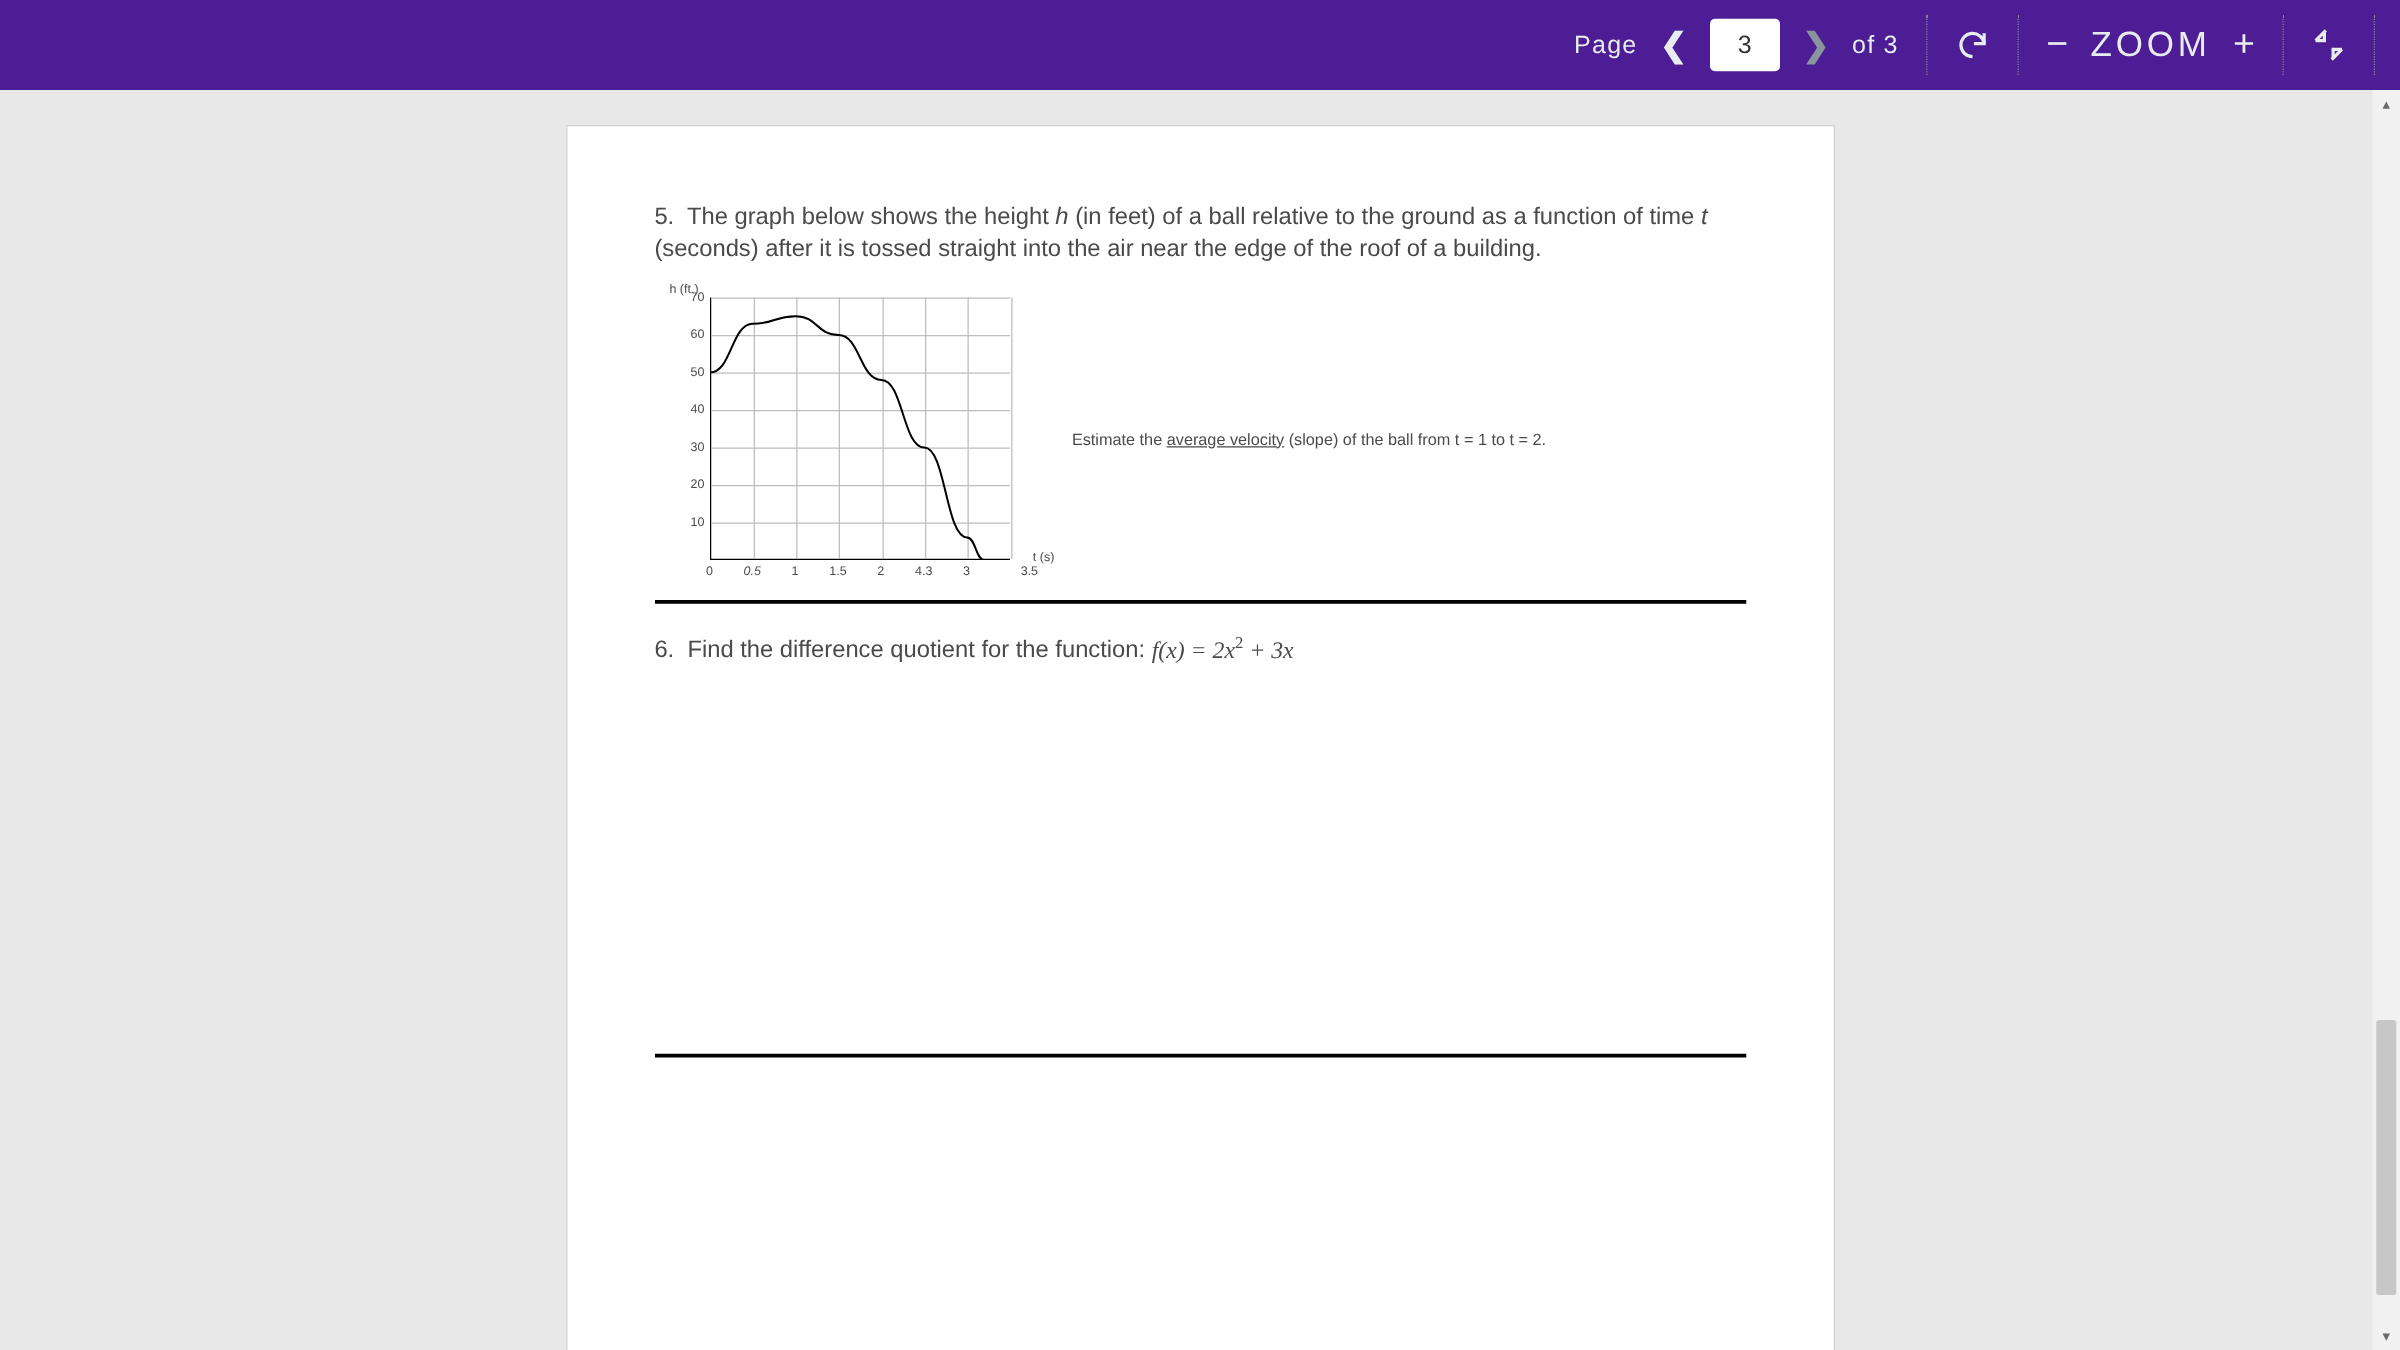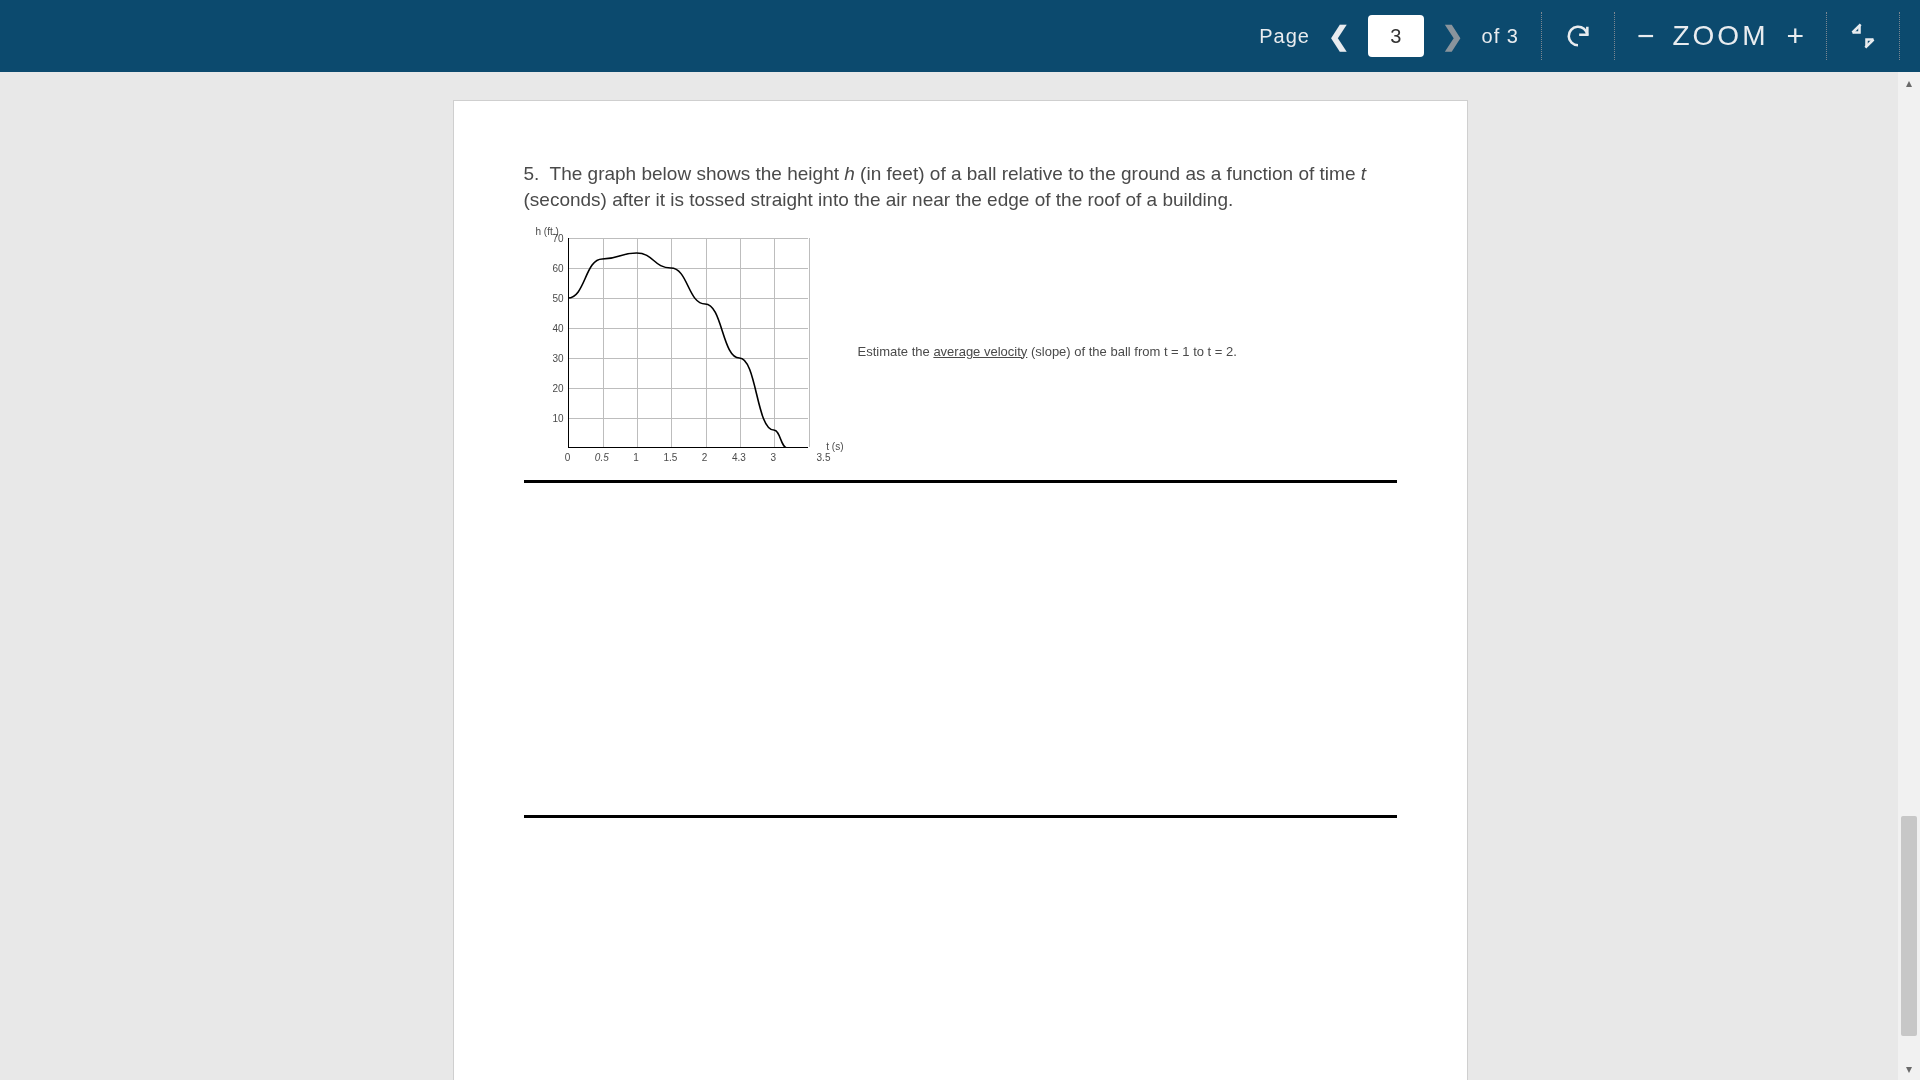--- a/index.html
+++ b/index.html
@@ -1,19 +1,19 @@
 <!DOCTYPE html>
 <html><head>
 <meta charset="utf-8">
 <style>
   * { margin:0; padding:0; box-sizing:border-box; }
   html,body { width:1920px; height:1080px; font-family: Arial, Helvetica, sans-serif; background:#e8e8e8; overflow:hidden; }
   
   .toolbar {
-    width:100%; height:72px; background:#0c4a6e;
+    width:100%; height:72px; background:#4c1d95;
     display:flex; align-items:center; justify-content:flex-end;
     color:#e9ecef; padding-right:20px; gap:0;
   }
   .tb-group { display:flex; align-items:center; gap:18px; padding:0 22px; height:100%; }
   .vdiv { width:0; height:48px; border-left:1px dotted #7c8791; }
   .tb-label { font-size:20px; letter-spacing:1px; }
   .page-input {
     width:56px; height:42px; background:#fff; color:#333;
     border:none; border-radius:4px; text-align:center; font-size:20px;
   }
@@ -158,20 +158,25 @@
           </div>
         <span class="xlabel">t (s)</span>
       </div>
       <div class="q5-right">
         <span>Estimate the </span><span class="und">average velocity</span><span> (slope) of the ball from t = 1 to t = 2.</span>
       </div>
     </div>
 
     <div class="hr"></div>
 
+    <div class="qtext q6">
+      <span>6.</span>&nbsp;
+      <span>Find the difference quotient for the function: </span>
+      <span class="math"><span>f(x) = 2x</span><sup class="up">2</sup><span> + 3x</span></span>
+    </div>
 
     <div style="height:300px"></div>
     <div class="hr"></div>
 
 
   </div>
 
   <div class="scrollbar">
     <div class="sb-btn up">▴</div>
     <div class="sb-thumb" id="sbthumb" style="top: 744px; height: 220px;"></div>

